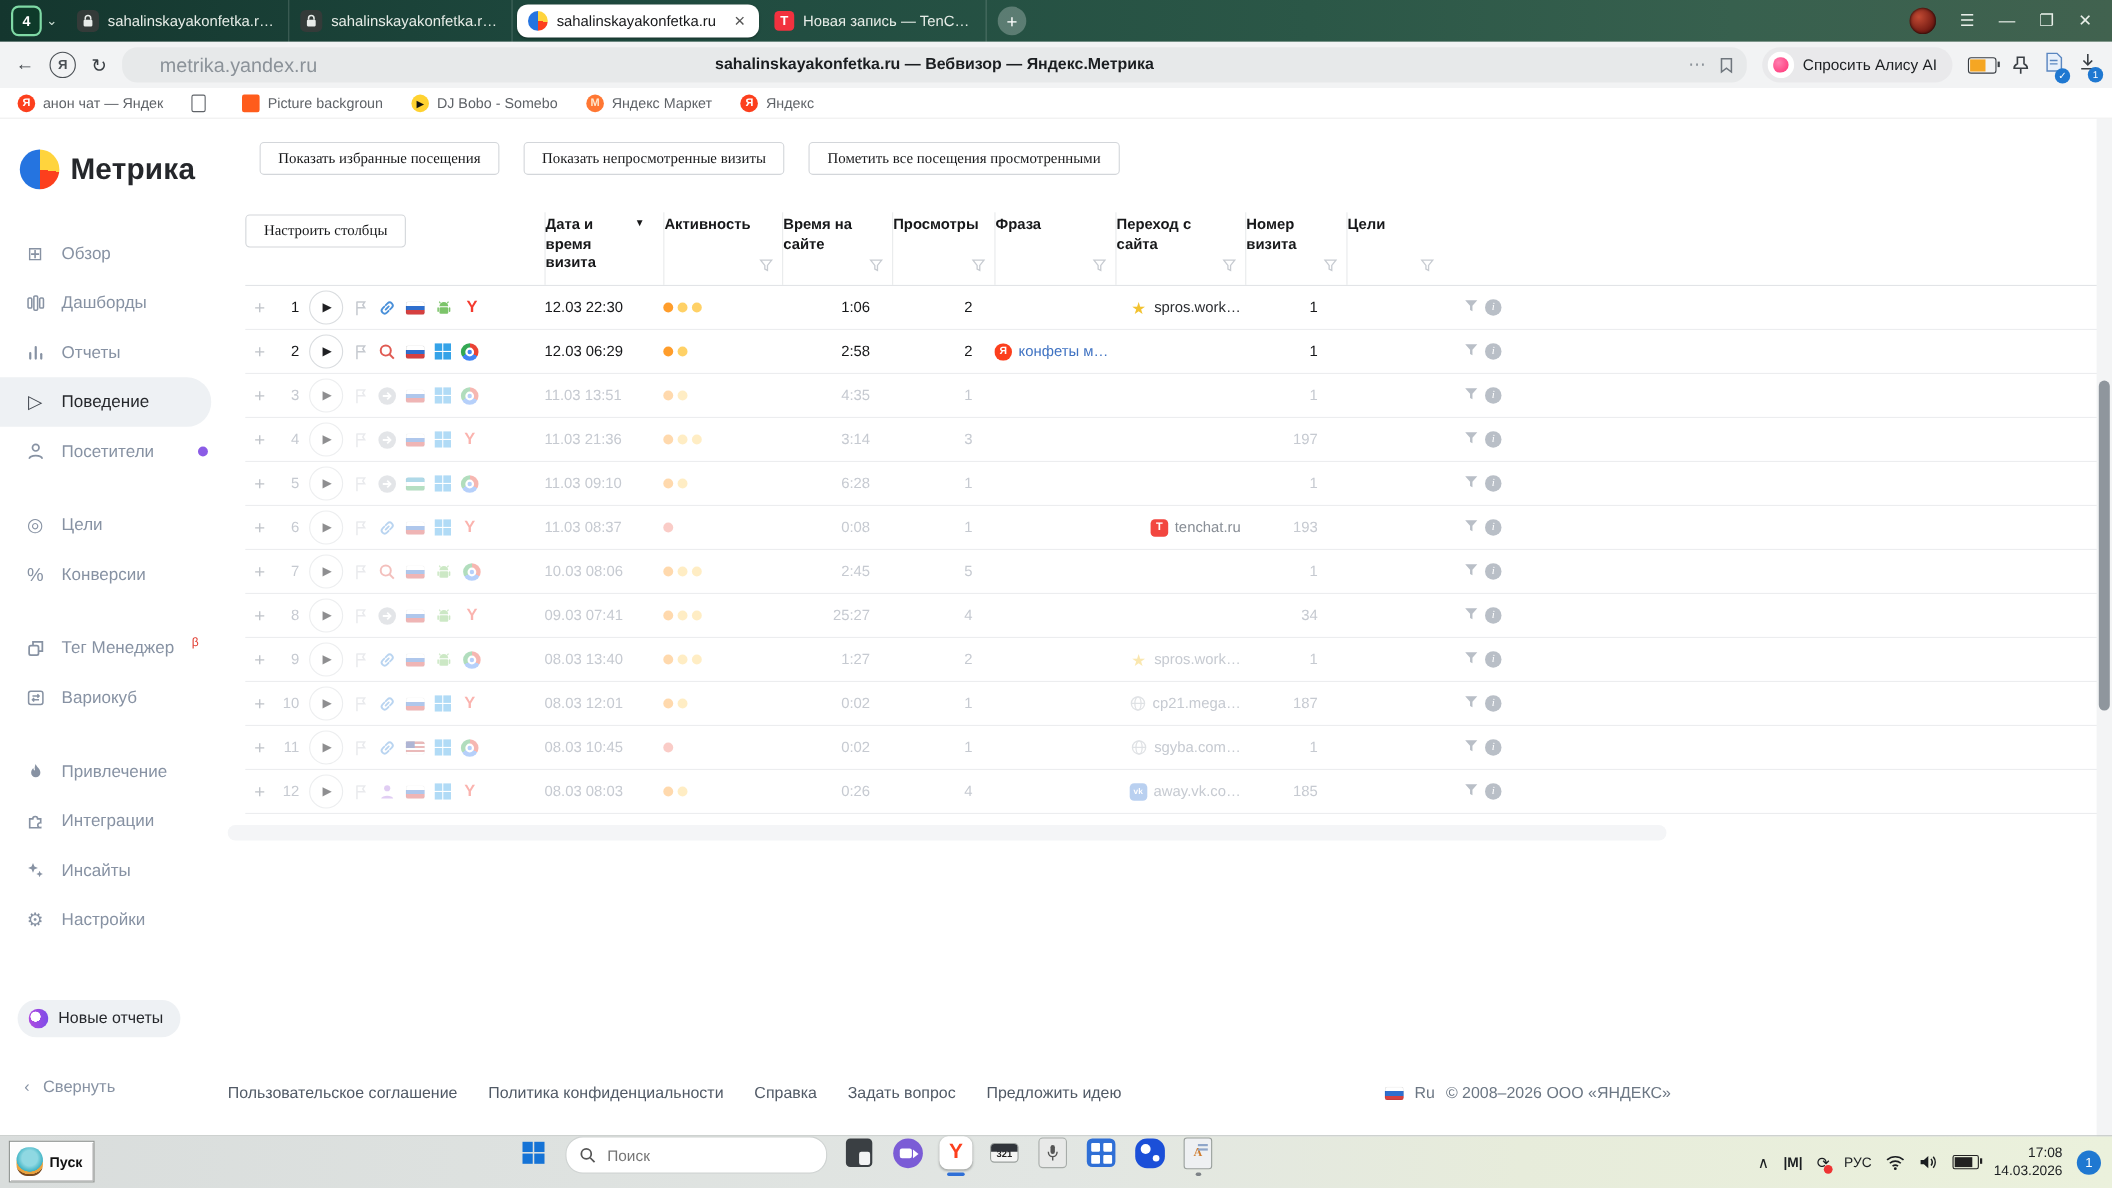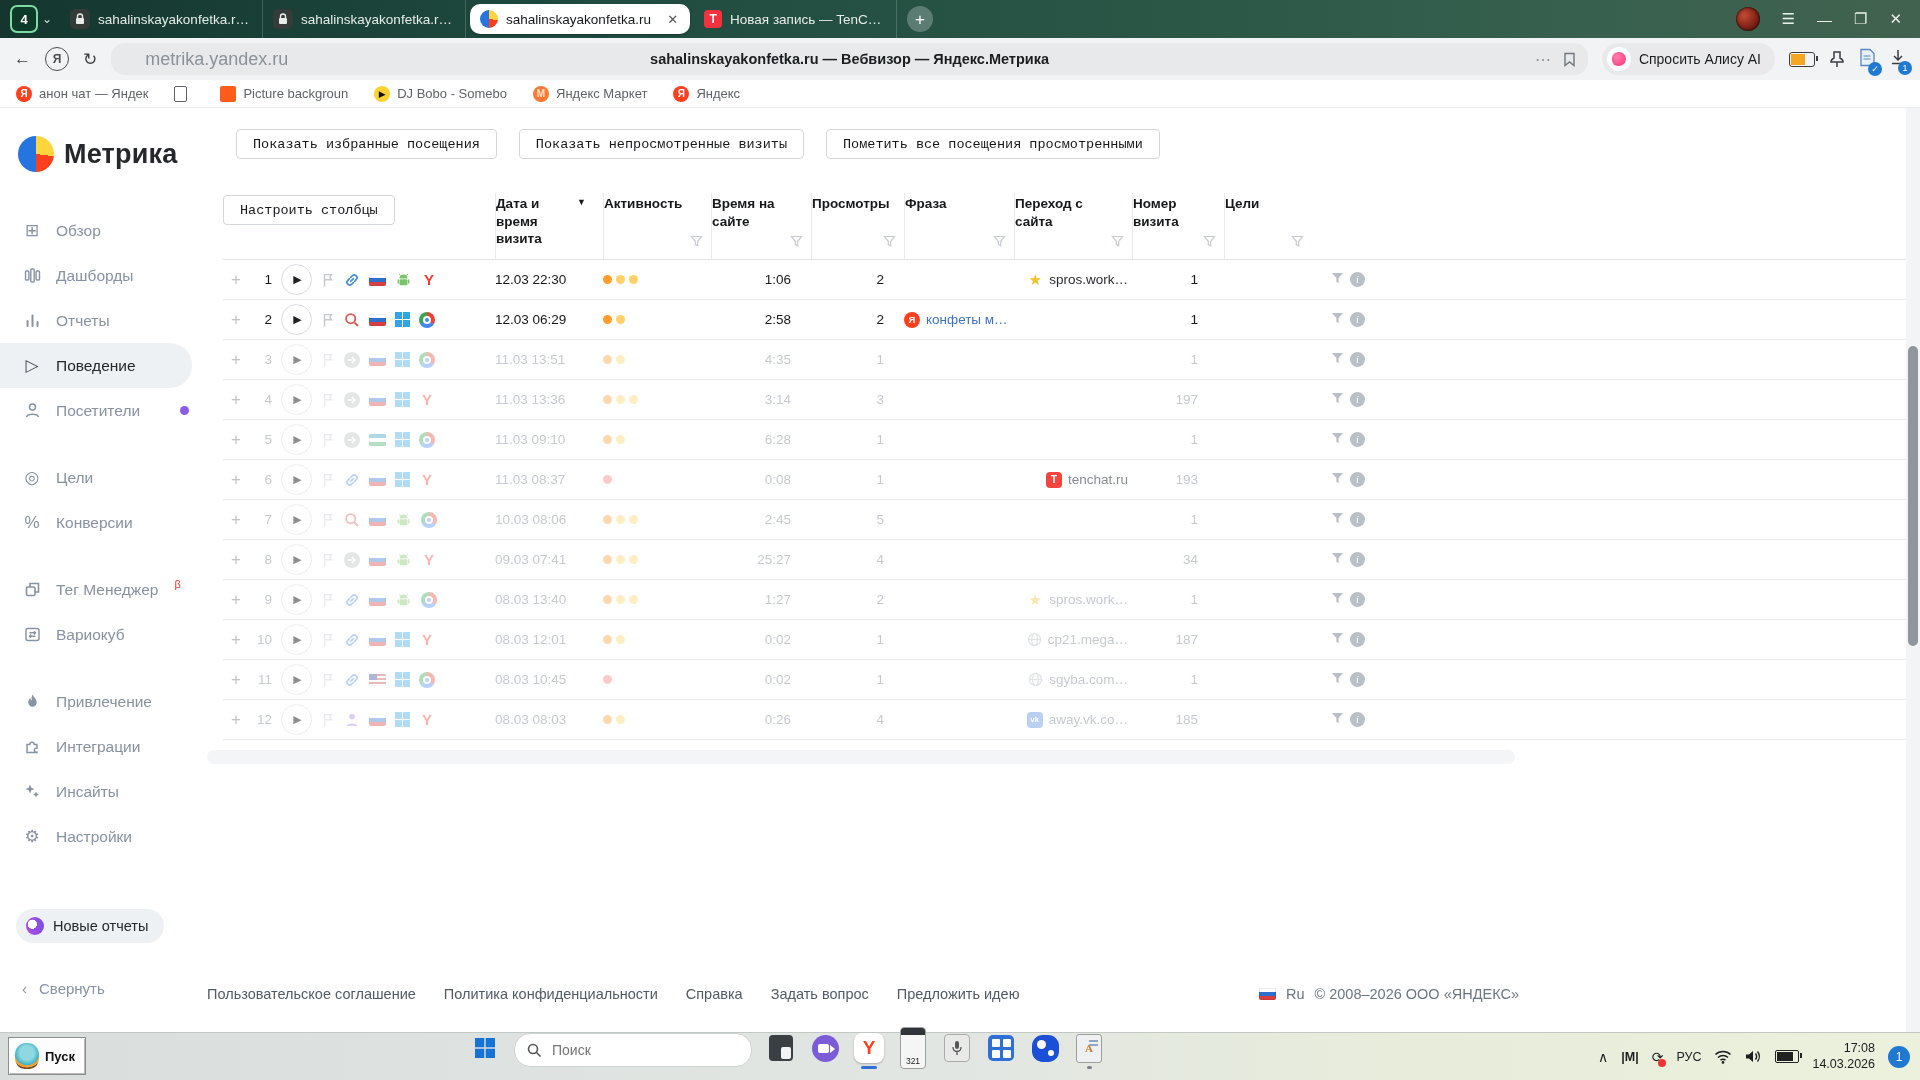--- a/index.html
+++ b/index.html
@@ -85,21 +85,21 @@
   .new-reports{margin:28px 0 0 16px;display:inline-flex;align-items:center;gap:9px;background:#eef1f4;
       border-radius:18px;padding:8px 16px 8px 10px;font-size:14.5px;color:#25272b;cursor:pointer}
   .nr-ic{width:18px;height:18px;border-radius:50%;background:radial-gradient(circle at 35% 40%,#fff 28%,transparent 30%),
       linear-gradient(90deg,#b14ce0,#7d4de8);}
   .collapse-row{position:absolute;left:22px;top:872px;display:flex;align-items:center;gap:12px;color:#8792a3;
       font-size:15px;cursor:pointer}
 
   .main{flex:1;position:relative;padding-left:18px}
   .toolbar{display:flex;gap:22px;margin:21px 0 0 13px}
   .btn{background:#fff;border:1px solid #d3d6da;border-radius:4px;font-size:13.5px;color:#17181a;
-      padding:0 16px;height:30px;cursor:pointer;font-family:Liberation Mono, monospace}
+      padding:0 16px;height:30px;cursor:pointer;font-family:Liberation Serif, serif}
 
   .thead{display:grid;grid-template-columns:272px 108px 108px 100px 93px 110px 118px 92px 88px 63px;
       margin-top:34px;border-bottom:1px solid #e2e4e7;height:66px;position:relative}
   .th{font-size:13.5px;font-weight:bold;color:#17181a;padding:2px 10px 0 0;position:relative;line-height:1.3;
       border-left:1px solid #e8eaec}
   .th:first-child,.th.no-sep{border-left:none}
   .th .funnel{position:absolute;right:8px;bottom:6px}
   .sort-caret{position:absolute;right:6px;top:4px;font-size:9px;color:#17181a}
   .config-cell{border-left:none;display:flex;align-items:flex-start}
 
@@ -168,22 +168,22 @@
   .app-dark{width:24px;height:26px;background:#3a3f43;border-radius:4px;position:relative}
   .app-dark::after{content:"";position:absolute;right:2px;bottom:2px;width:10px;height:12px;background:#f2f3f4;border-radius:2px}
   .app-purple{width:27px;height:27px;border-radius:50%;background:#7b5cd6;position:relative}
   .app-purple::after{content:"";position:absolute;left:6px;top:9px;width:11px;height:9px;background:#fff;border-radius:2px}
   .app-purple::before{content:"";position:absolute;right:4px;top:10px;border-left:5px solid #fff;
       border-top:4px solid transparent;border-bottom:4px solid transparent}
   .app-y{width:30px;height:30px;background:#fff;border-radius:8px;color:#fc3f1d;font-weight:bold;font-size:19px;
       display:flex;align-items:center;justify-content:center;box-shadow:0 1px 2px rgba(0,0,0,.25)}
   .run-line{position:absolute;left:7px;bottom:-6px;width:16px;height:3px;border-radius:2px;background:#2f6fd6}
   .run-dot{position:absolute;left:13px;bottom:-6px;width:5px;height:3px;border-radius:2px;background:#7d8287}
-  .app-321{width:26px;height:42px;background:#f4f5f4;border:1px solid #9aa09d;border-radius:4px;position:relative;
-      font-size:8.5px;font-weight:normal;color:#222;display:flex;align-items:flex-end;justify-content:center;padding-bottom:2px;box-sizing:border-box}
+  .app-321{width:26px;height:18px;background:#f4f5f4;border:1px solid #9aa09d;border-radius:4px;position:relative;
+      font-size:8.5px;font-weight:bold;color:#222;display:flex;align-items:flex-end;justify-content:center;padding-bottom:2px;box-sizing:border-box}
   .app-321::before{content:"";position:absolute;top:0;left:0;right:0;height:7px;background:#30343a;border-radius:3px 3px 0 0}
   .app-mic{width:24px;height:26px;background:#e8e9e8;border:1px solid #a7aca9;border-radius:4px;display:flex;
       align-items:center;justify-content:center}
   .app-grid{width:26px;height:26px;border-radius:5px;background:#2f6fd6;display:grid;grid-template-columns:8px 8px;
       gap:3px;align-content:center;justify-content:center}
   .app-grid i{width:8px;height:8px;background:#fff;border-radius:1px}
   .app-dots{width:27px;height:27px;border-radius:40%;background:#1b4fd8;position:relative}
   .app-dots::before{content:"";position:absolute;left:5px;top:5px;width:9px;height:9px;border-radius:50%;background:#fff}
   .app-dots::after{content:"";position:absolute;right:5px;bottom:6px;width:6px;height:6px;border-radius:50%;background:#fff}
   .app-doc{width:24px;height:27px;background:#eef0f2;border:1px solid #9aa09d;border-radius:3px;position:relative;
@@ -646,21 +646,21 @@
             <span class="ic fade">
               <svg width="15" height="15" viewBox="0 0 15 15">
                 <rect x="0" y="0" width="7" height="7" fill="#35a3e8"></rect>
                 <rect x="8" y="0" width="7" height="7" fill="#35a3e8"></rect>
                 <rect x="0" y="8" width="7" height="7" fill="#35a3e8"></rect>
                 <rect x="8" y="8" width="7" height="7" fill="#35a3e8"></rect>
               </svg>
             </span>
             <span class="ic fade ic-ybrowser">Y</span>
           </div>
-          <div>11.03 13:36</div>
+          <div>11.03 21:36</div>
           <div class="dots fade"><span class="dot" style="background: rgb(255, 157, 43);"></span><span class="dot" style="background: rgb(255, 209, 102);"></span><span class="dot" style="background: rgb(255, 209, 102);"></span></div>
           <div class="cell-r">3:14</div>
           <div class="cell-r">3</div>
           <div class="phrase"></div>
           <div class="refcell"></div>
           <div class="cell-visit">197</div>
           <div></div>
           <div class="actions">
             <span><svg width="13" height="13" viewBox="0 0 13 13">
                 <path d="M1 1h11L7.6 6v5l-2.2-1.1V6z" fill="#b9bfc7"></path>

